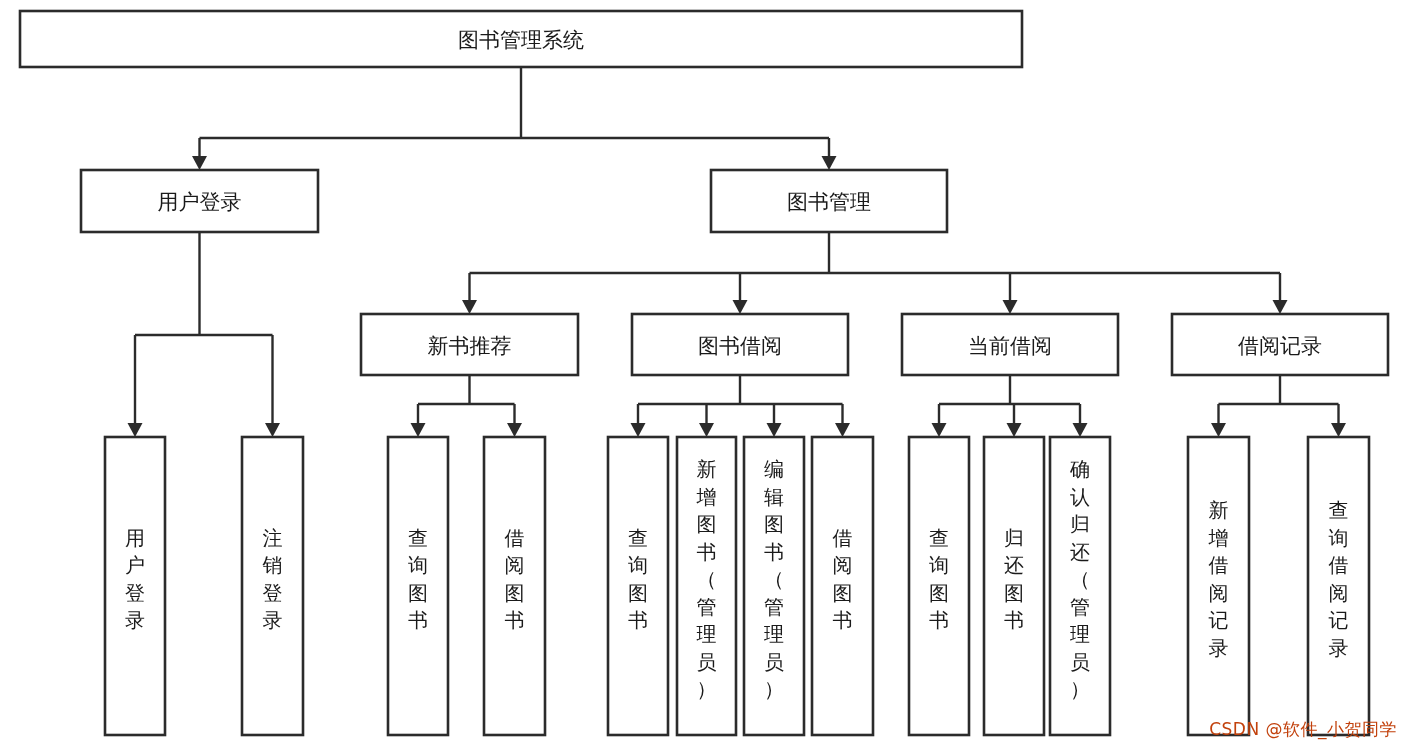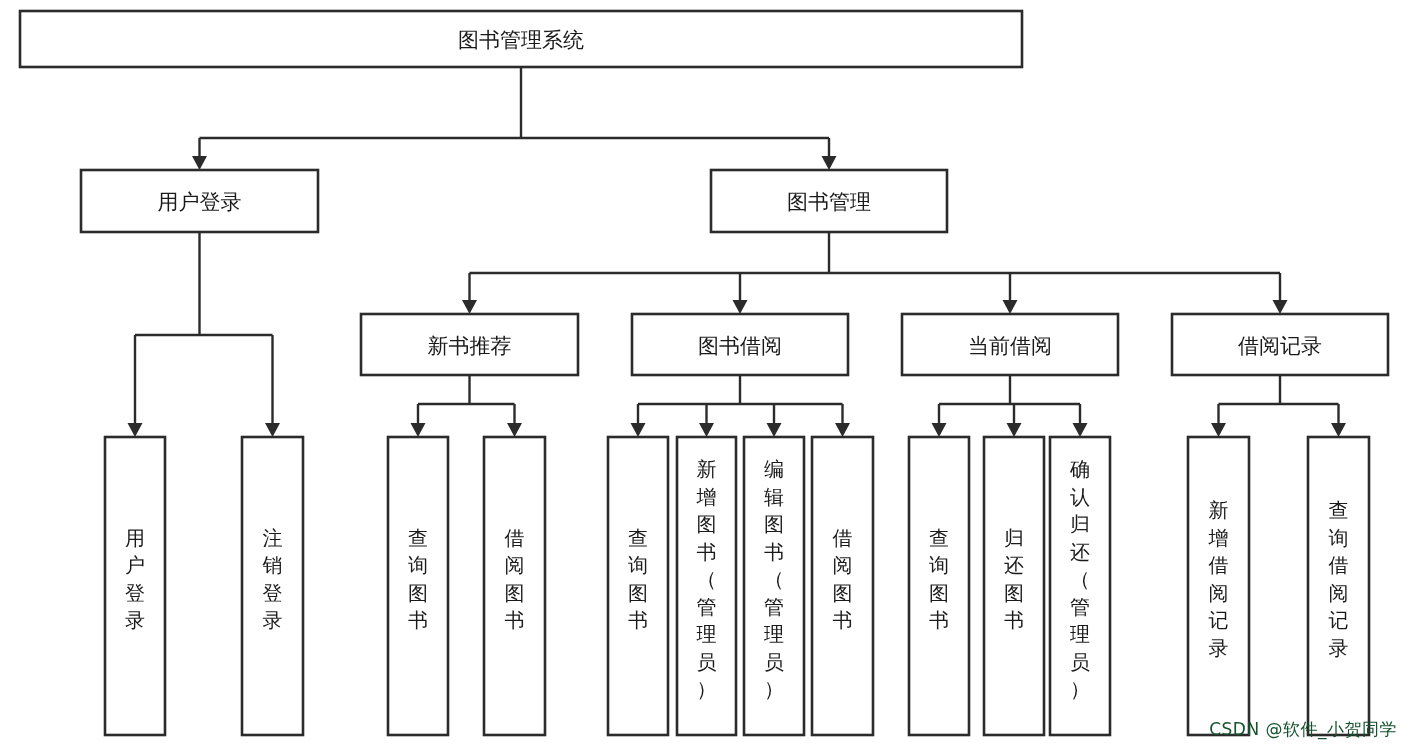--- a/index.html
+++ b/index.html
@@ -18,21 +18,21 @@
     text-anchor:middle;dominant-baseline:central;
   }
   .leaf-label{
     font-family:"DejaVu Sans","Liberation Sans",sans-serif;
     font-size:20px;fill:#1a1a1a;
     text-anchor:middle;
   }
   .watermark{
     position:absolute;right:8px;bottom:6px;
     font-family:"DejaVu Sans","Liberation Sans",sans-serif;
-    font-size:17px;color:#14532d;letter-spacing:.5px;
+    font-size:17px;color:#c2410c;letter-spacing:.5px;
     white-space:nowrap;user-select:none;
   }
 </style>
 </head>
 <body>
 
 <svg id="diagram" viewBox="0 0 1405 747">
   <g id="links">
       <path class="link" d="M 521 67 L 521 138"></path>
       <path class="link" d="M 199.5 138 L 829 138"></path>

